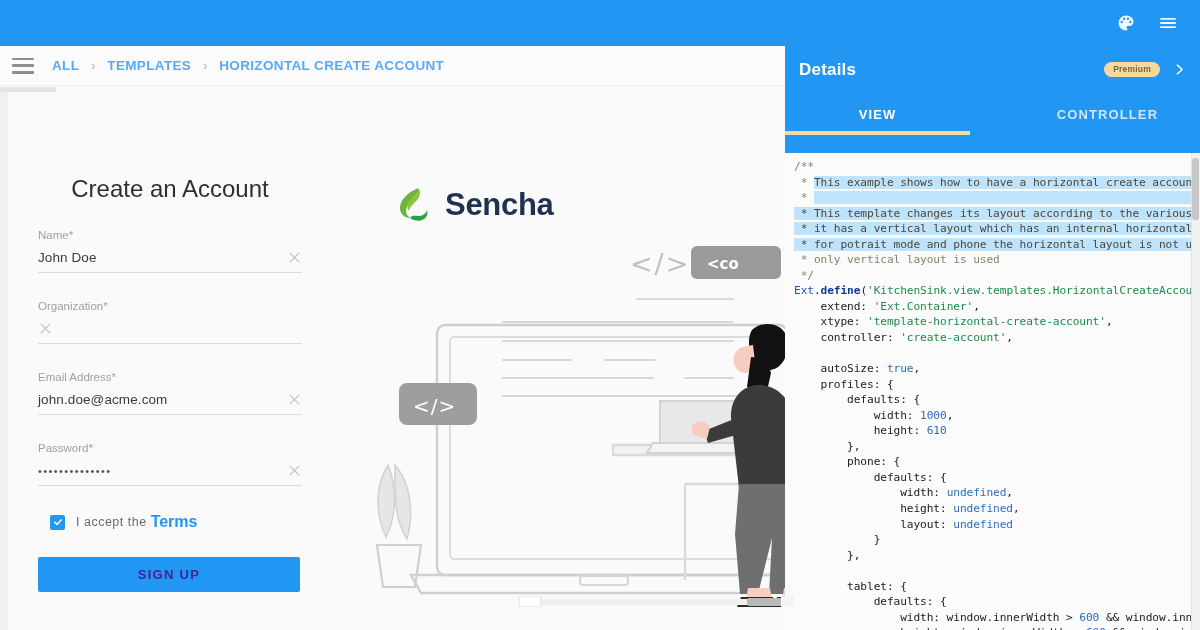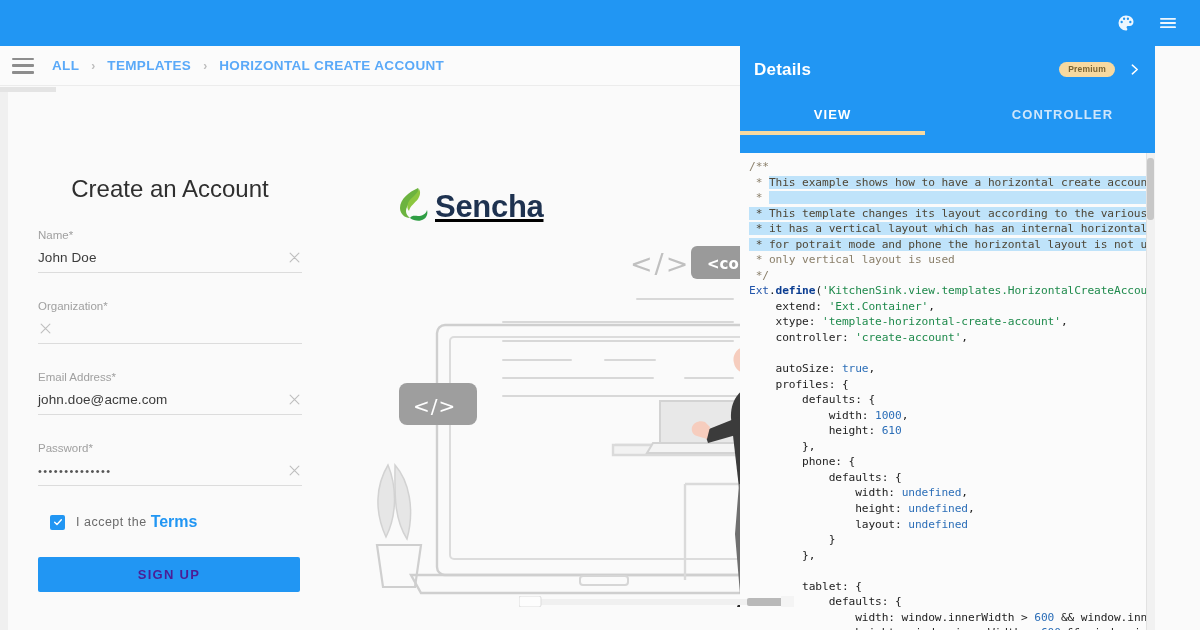--- a/index.html
+++ b/index.html
@@ -39,21 +39,21 @@
 
   
   .canvas {
     position:absolute; left:0; top:87px; width:785px; height:543px;
     background:#fafafa; overflow:hidden;
   }
   .leftrail { position:absolute; left:0; top:0; width:8px; height:543px; background:#f0f0f0; }
   .railcap  { position:absolute; left:0; top:0; width:56px; height:5px; background:#e4e4e4; }
 
   
-  .logo { position:absolute; left:398px; top:100px; display:flex; align-items:flex-end; gap:7px;text-decoration:underline; }
+  .logo { position:absolute; left:398px; top:100px; display:flex; align-items:flex-start; gap:17px; }
   .logo-text { font-size:31px; font-weight:bold; color:#1e3250; letter-spacing:-.3px; }
 
   
   .form { position:absolute; left:38px; top:88px; width:264px; }
   .form-title { font-size:24px; color:#2f2f2f; font-weight:normal; text-align:center; margin-bottom:26px; }
   .field { margin-bottom:27px; }
   .field-label { font-size:11.5px; color:#a0a0a0; margin-bottom:9px; }
   .field-row {
     display:flex; align-items:center; border-bottom:1px solid #dcdcdc; padding-bottom:7px;
   }
@@ -71,21 +71,21 @@
     display:block; width:262px; height:35px; background:#2196f3; border:none; border-radius:2px;
     color:#4c1d95; font-size:13px; font-weight:bold; letter-spacing:1.3px;
     font-family:inherit; cursor:pointer;
   }
 
   
   .illus { position:absolute; left:355px; top:150px; width:470px; height:393px; }
 
   
   .details {
-    position:absolute; left:740px; top:46px; width:415px; height:584px;
+    position:absolute; left:785px; top:46px; width:415px; height:584px;
     background:#2196f3; overflow:hidden;
   }
   .details-head {
     height:47px; display:flex; align-items:center; padding:0 14px 0 14px;
   }
   .details-title { color:#fff; font-size:17px; font-weight:bold; flex:1; letter-spacing:.2px; }
   .premium {
     background:#f7d9a0; color:#7a6433; font-size:8.5px; font-weight:bold;
     border-radius:9px; padding:2.5px 9px 3px; letter-spacing:.2px; cursor:pointer;
   }

